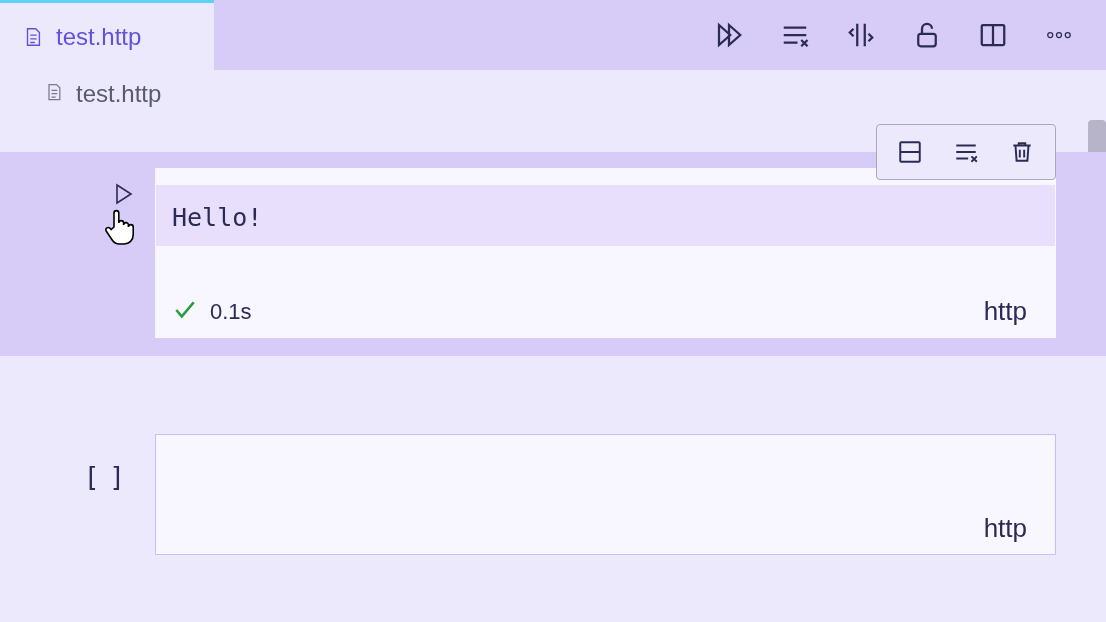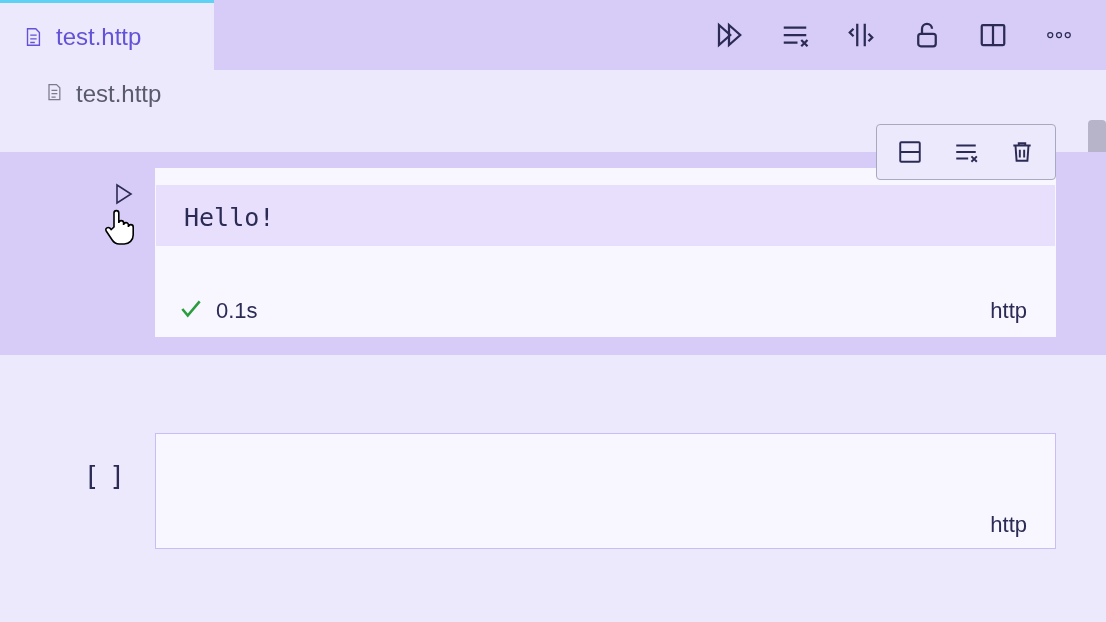--- a/index.html
+++ b/index.html
@@ -29,28 +29,28 @@
   
   .scrollbar{position:absolute;right:0;top:120px;width:18px;height:208px;background:var(--scrollbar);border-radius:4px}
   
   .cell{position:relative}
   .cell.selected{background:var(--bg-darker);padding:16px 0 18px 0}
   .cell .gutter{position:absolute;left:0;top:0;bottom:0;width:155px;display:flex;justify-content:flex-end;align-items:flex-start;padding-top:28px;padding-right:20px}
   .cell .gutter svg{stroke:var(--text-dark)}
   .cell .gutter .brackets{font-family:'Consolas','Menlo',monospace;font-size:26px;color:var(--text-dark);letter-spacing:10px}
   .cell-body{margin-left:155px;margin-right:50px;background:#F8F6FE;border:1px solid transparent}
   .cell:not(.selected) .cell-body{border:1px solid var(--cell-unselected-border)}
-  .cell-code{padding:18px 28px 14px 28px;font-family:'Consolas','Menlo',monospace;font-size:25px;color:var(--text-dark);min-height:60px}
+  .cell-code{padding:18px 28px 14px 16px;font-family:'Consolas','Menlo',monospace;font-size:25px;color:var(--text-dark);min-height:60px}
   .cell.selected .cell-code{background:#E8DFFC;margin-top:16px}
-  .cell-status{display:flex;align-items:center;justify-content:space-between;padding:10px 28px 10px 22px;margin-top:40px}
+  .cell-status{display:flex;align-items:center;justify-content:space-between;padding:10px 28px 10px 16px;margin-top:40px}
   .cell:not(.selected) .cell-status{margin-top:68px}
   .status-left{display:flex;align-items:center;gap:12px}
   .status-left svg{stroke:var(--green)}
   .status-time{font-size:22px;color:var(--text-dark)}
-  .status-kernel{font-size:22px;color:var(--text-dark)}
+  .status-kernel{font-size:26px;color:var(--text-dark)}
   .cell-gap{height:78px}
   
   .cell-toolbar{position:absolute;top:-28px;right:50px;display:flex;gap:26px;padding:12px 18px;background:var(--bg);border:1px solid #A9A9BD;border-radius:4px;z-index:5}
   .cell-toolbar .ico{width:30px;height:30px}
   
   .cursor{position:absolute;left:102px;top:205px;z-index:10;pointer-events:none}
 </style>
 </head>
 <body>
 

